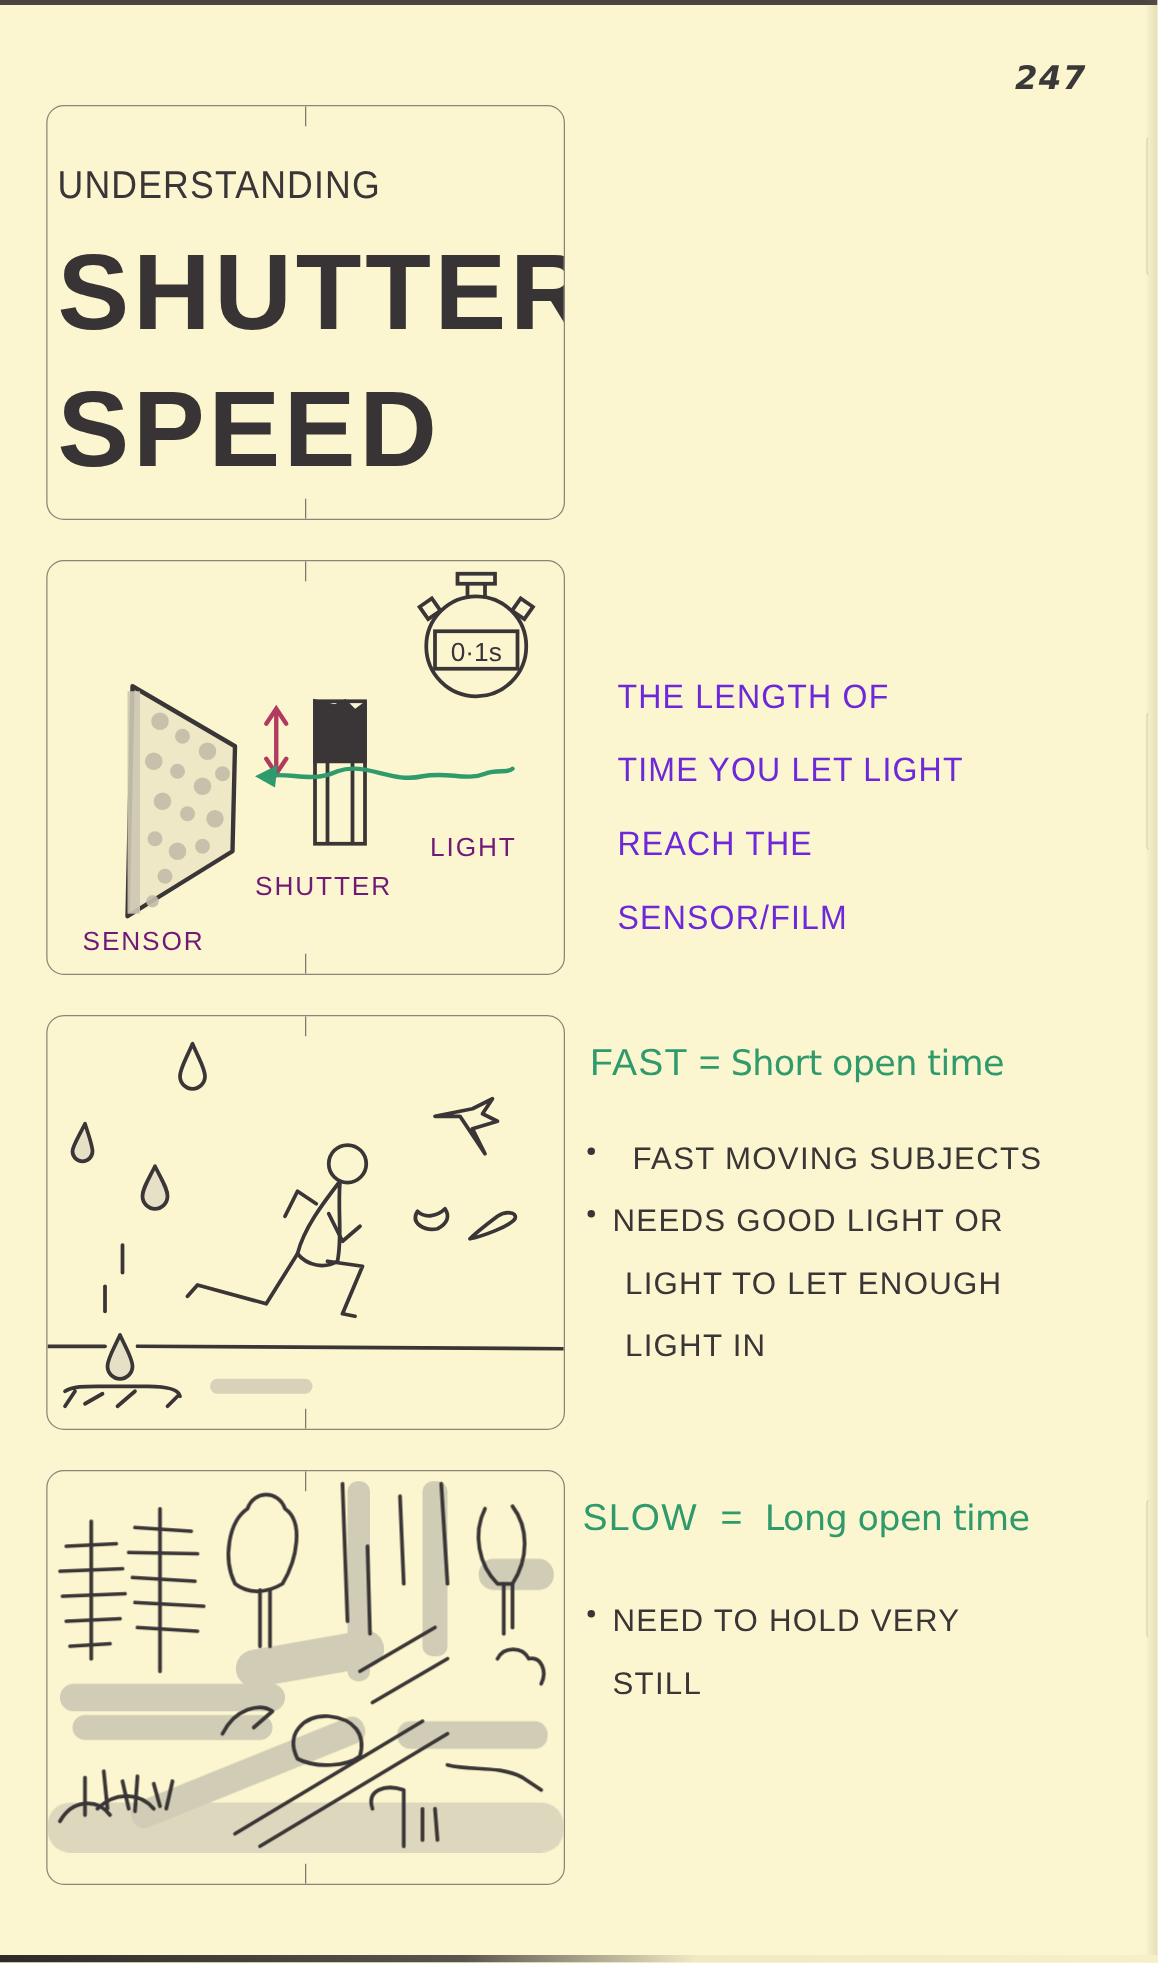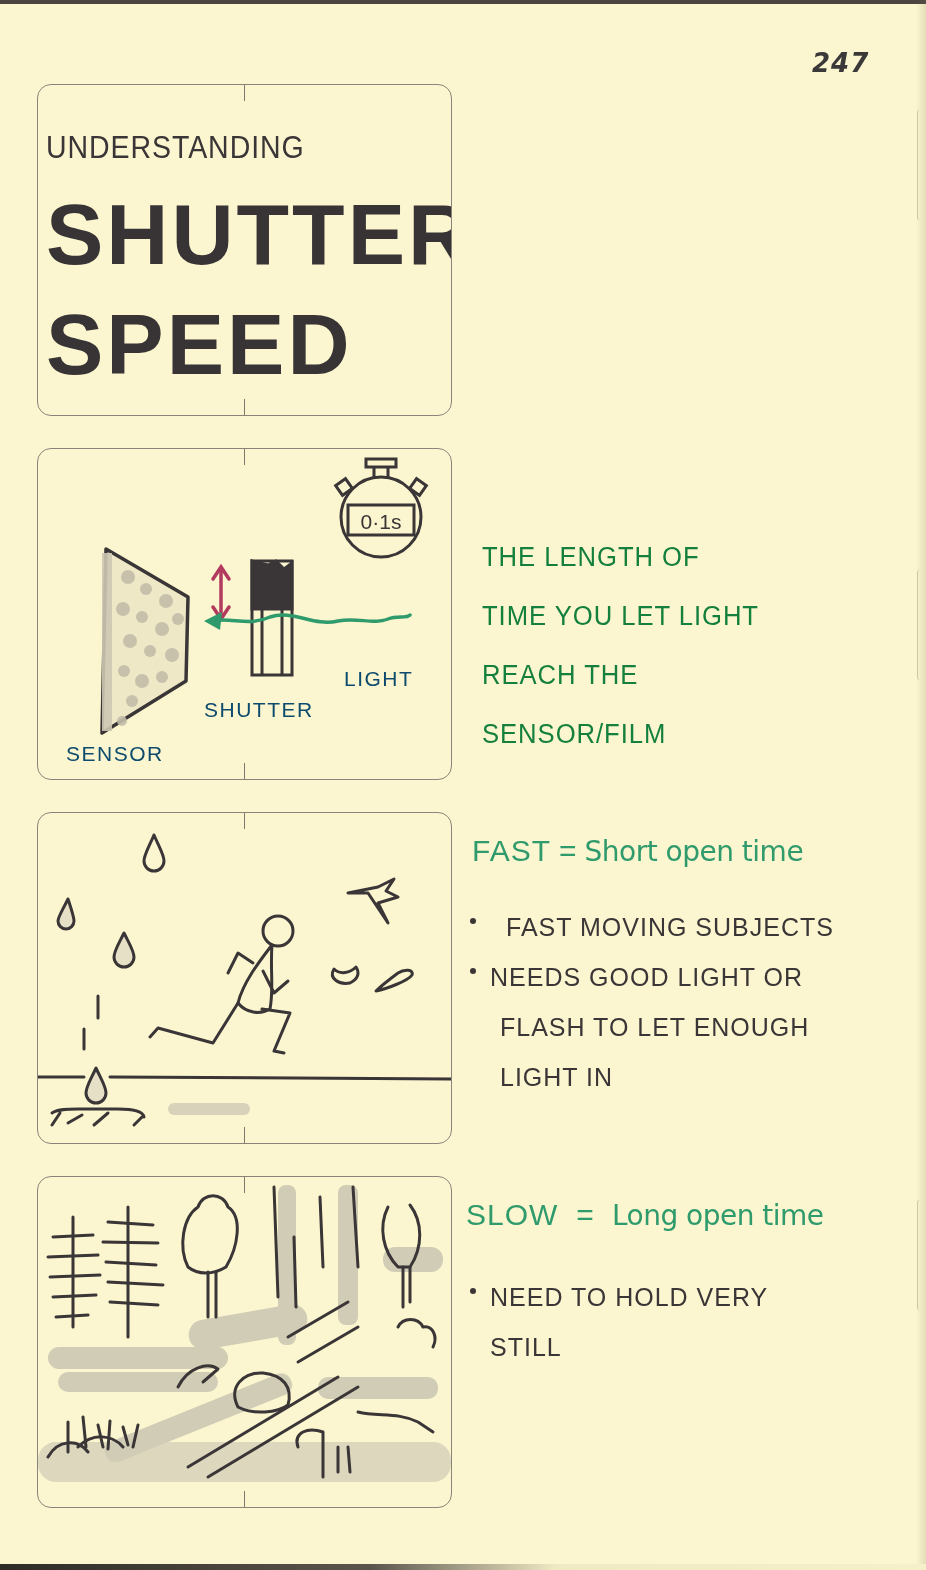--- a/index.html
+++ b/index.html
@@ -43,31 +43,31 @@
       font-family: "Liberation Sans", sans-serif; font-weight: bold;
       font-size: 86px; line-height: 86px; color: #383334; letter-spacing: 3px;
     }
     .title-big.l1 { top: 106px; }
     .title-big.l2 { top: 216px; }
 
     
     #panel-diagram { top: 448px; height: 330px; }
     .red-label {
       position: absolute; font-family: "Liberation Sans", sans-serif;
-      font-size: 21px; letter-spacing: 1.5px; color: #0c4a6e;
+      font-size: 21px; letter-spacing: 1.5px; color: #701a75;
     }
 
     
     #panel-fast { top: 812px; height: 330px; }
     #panel-slow { top: 1176px; height: 330px; }
 
     
     .handwrite {
       position: absolute; font-family: "Liberation Sans", sans-serif;
-      color: #15803d; letter-spacing: 1px;
+      color: #6d28d9; letter-spacing: 1px; margin-left: 12px;
     }
     .definition { left: 482px; top: 528px; width: 430px; font-size: 27px; line-height: 59px; }
     .definition span { display: block; transform: scaleX(0.95); transform-origin: left; }
 
     .green-head {
       position: absolute; font-family: "Liberation Sans", sans-serif;
       color: #2f9a6c; font-size: 30px; white-space: nowrap;
     }
     .green-head .kw { letter-spacing: 1px; }
     .green-head .eq { margin: 0 8px; }
@@ -203,21 +203,21 @@
 
 <div class="green-head" style="left:472px;top:834px">
   <span class="kw">FAST</span><span class="eq">=</span><span class="desc">Short open time</span>
 </div>
 <div class="bullets" style="top:902px">
   <div class="bullet">
     <span style="padding-left:16px">FAST MOVING SUBJECTS</span>
   </div>
   <div class="bullet">
     <span>NEEDS GOOD LIGHT OR</span>
-    <span style="padding-left:10px">FLASH TO LET ENOUGH</span>
+    <span style="padding-left:10px">LIGHT TO LET ENOUGH</span>
     <span style="padding-left:10px">LIGHT IN</span>
   </div>
 </div>
 
 <div class="panel" id="panel-slow">
   <div class="tick-top"></div>
   <div class="tick-bottom"></div>
   <svg width="413" height="330" style="position:absolute;left:0;top:0">
 
     <g fill="#c9c4b0" opacity="0.85">

